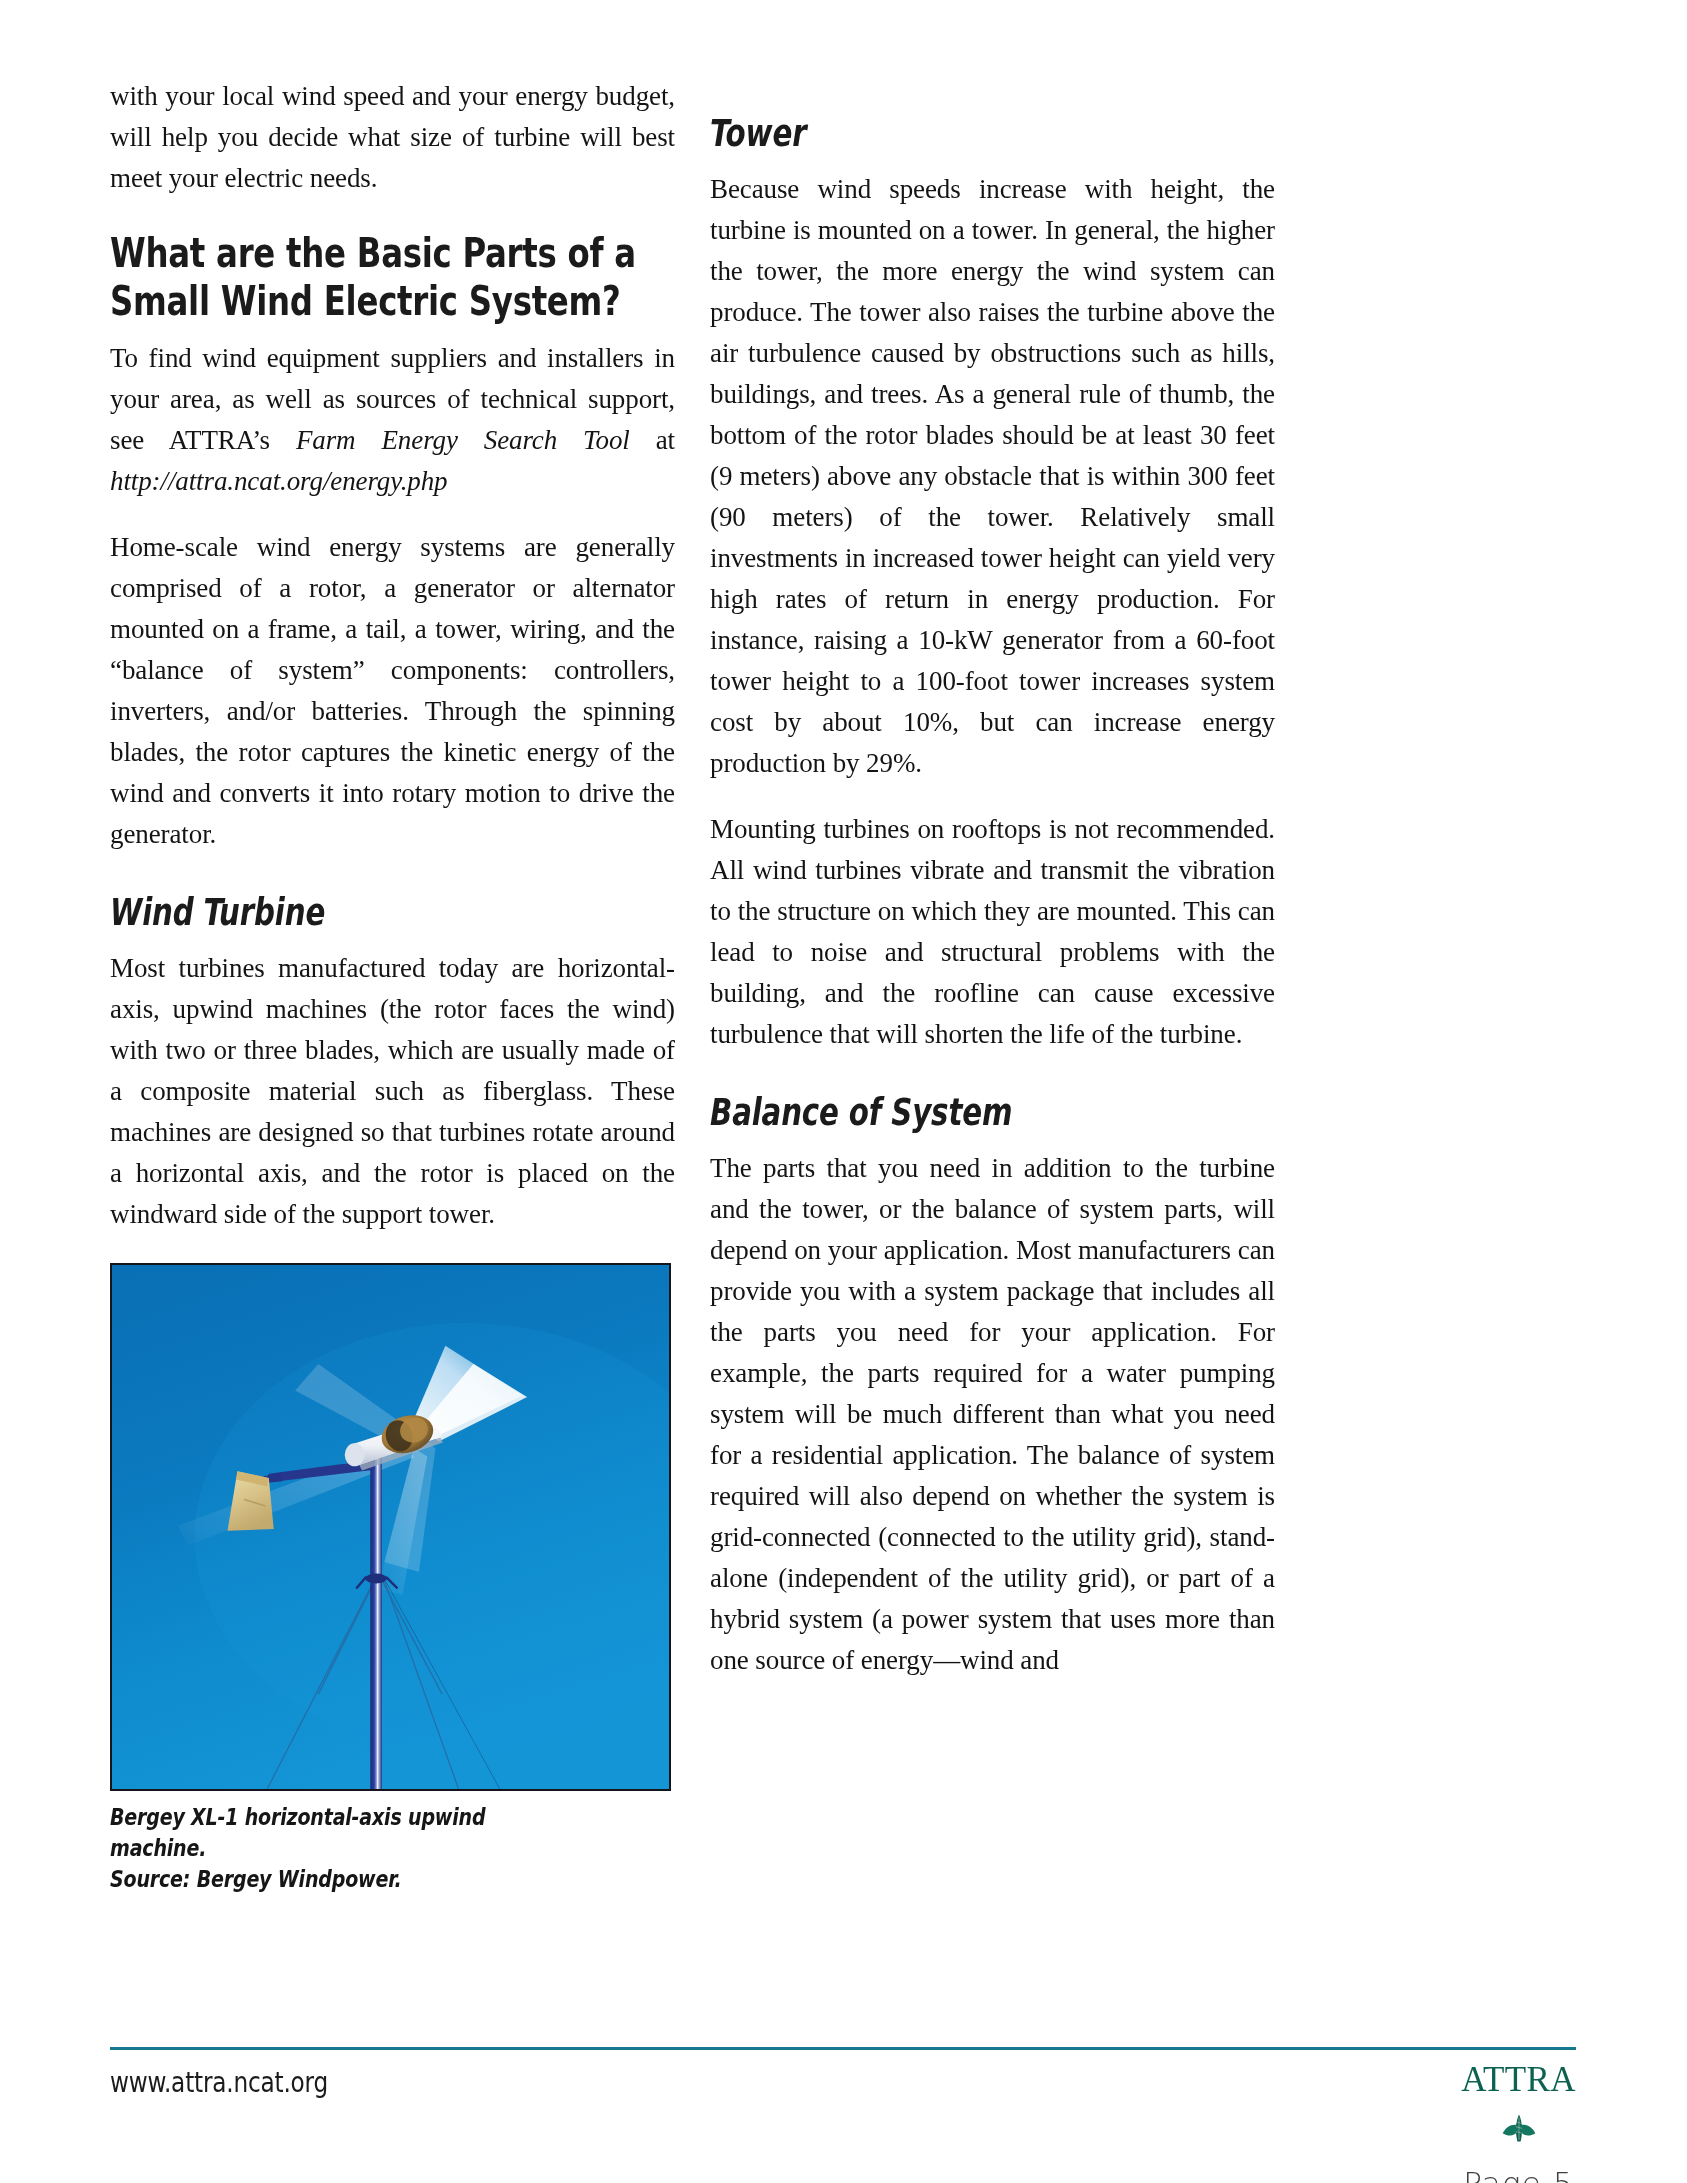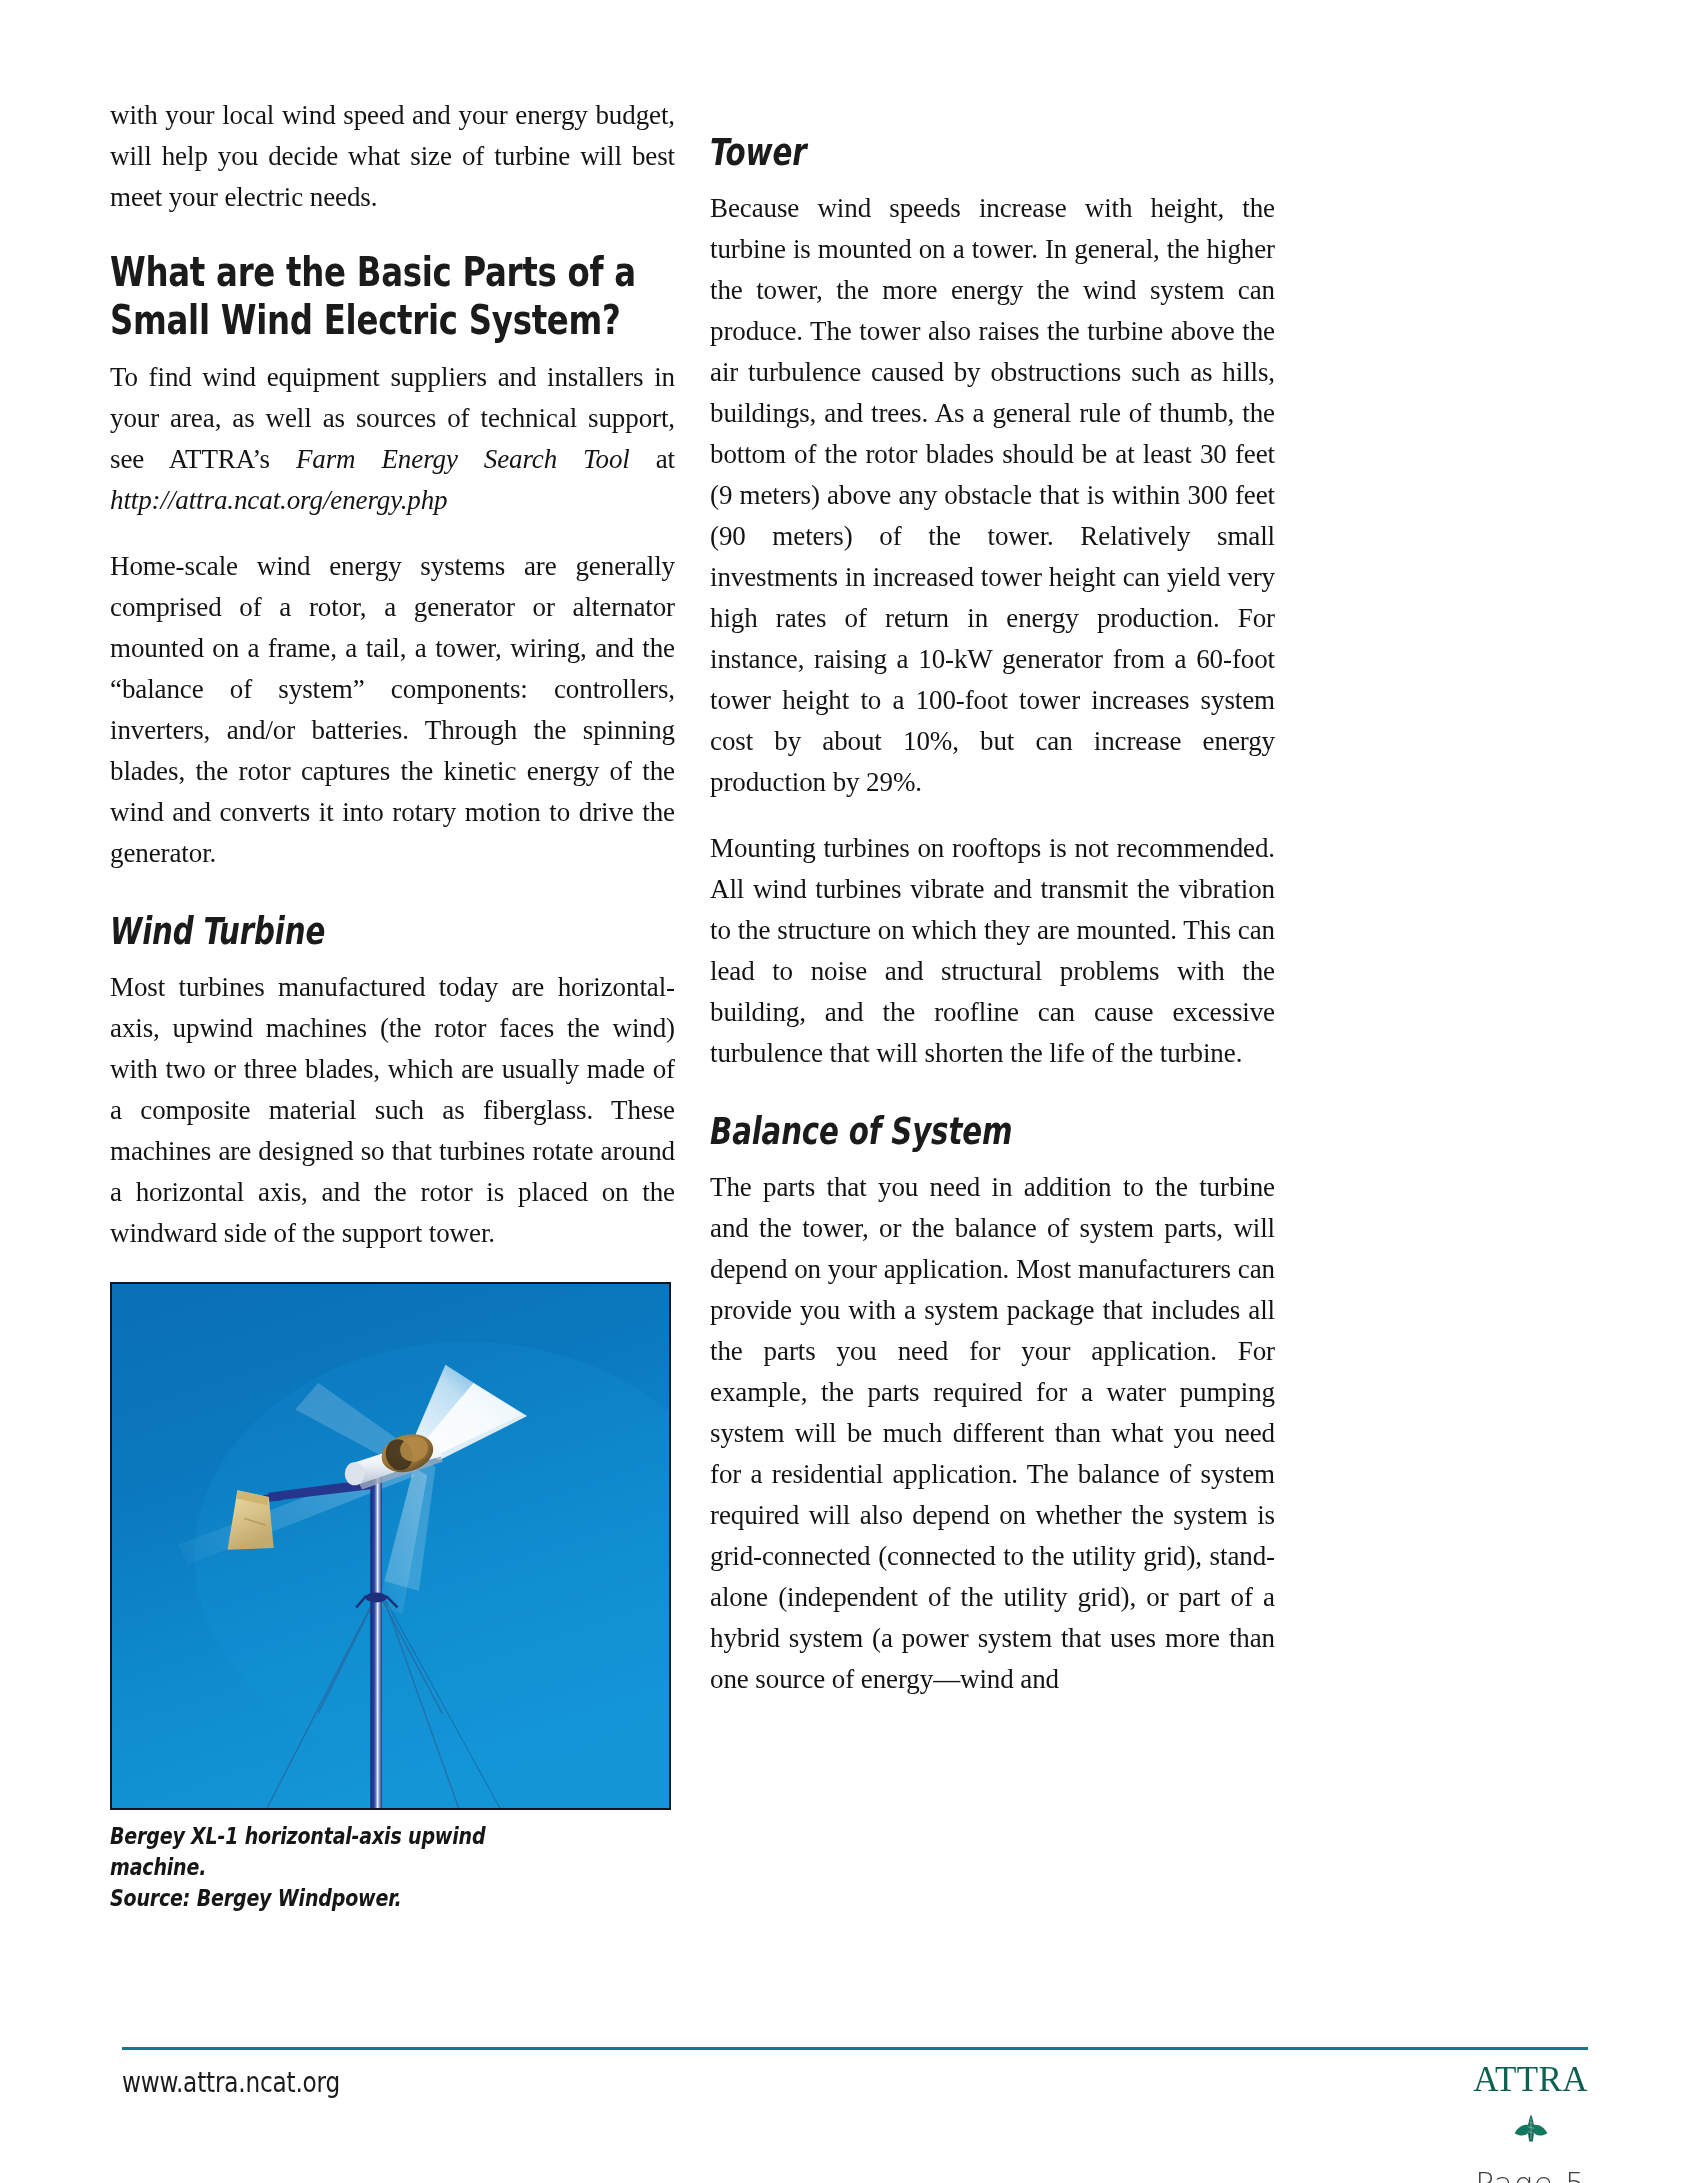--- a/index.html
+++ b/index.html
@@ -25,21 +25,20 @@
     height: 2183px;
     background: #ffffff;
   }
 
   .columns {
     position: absolute;
     left: 110px;
     top: 76px;
     width: 1466px;
     height: 1920px;
-    margin-top: 19px;
   }
 
   .col {
     position: absolute;
     top: 0;
     width: 565px;
   }
   .col-left  { left: 0px; }
   .col-right { left: 600px; }
 
@@ -115,21 +114,21 @@
     color: #161616;
     letter-spacing: -0.2px;
     transform: scaleX(0.90);
     transform-origin: left top;
     width: 111%;
   }
 
   
   .footer {
     position: absolute;
-    left: 122px;
+    left: 110px;
     top: 2047px;
     width: 1466px;
     height: 91px;
   }
   .footer-rule {
     position: absolute;
     left: 0; top: 0;
     width: 1466px;
     height: 3.3px;
     background: #16788c;

